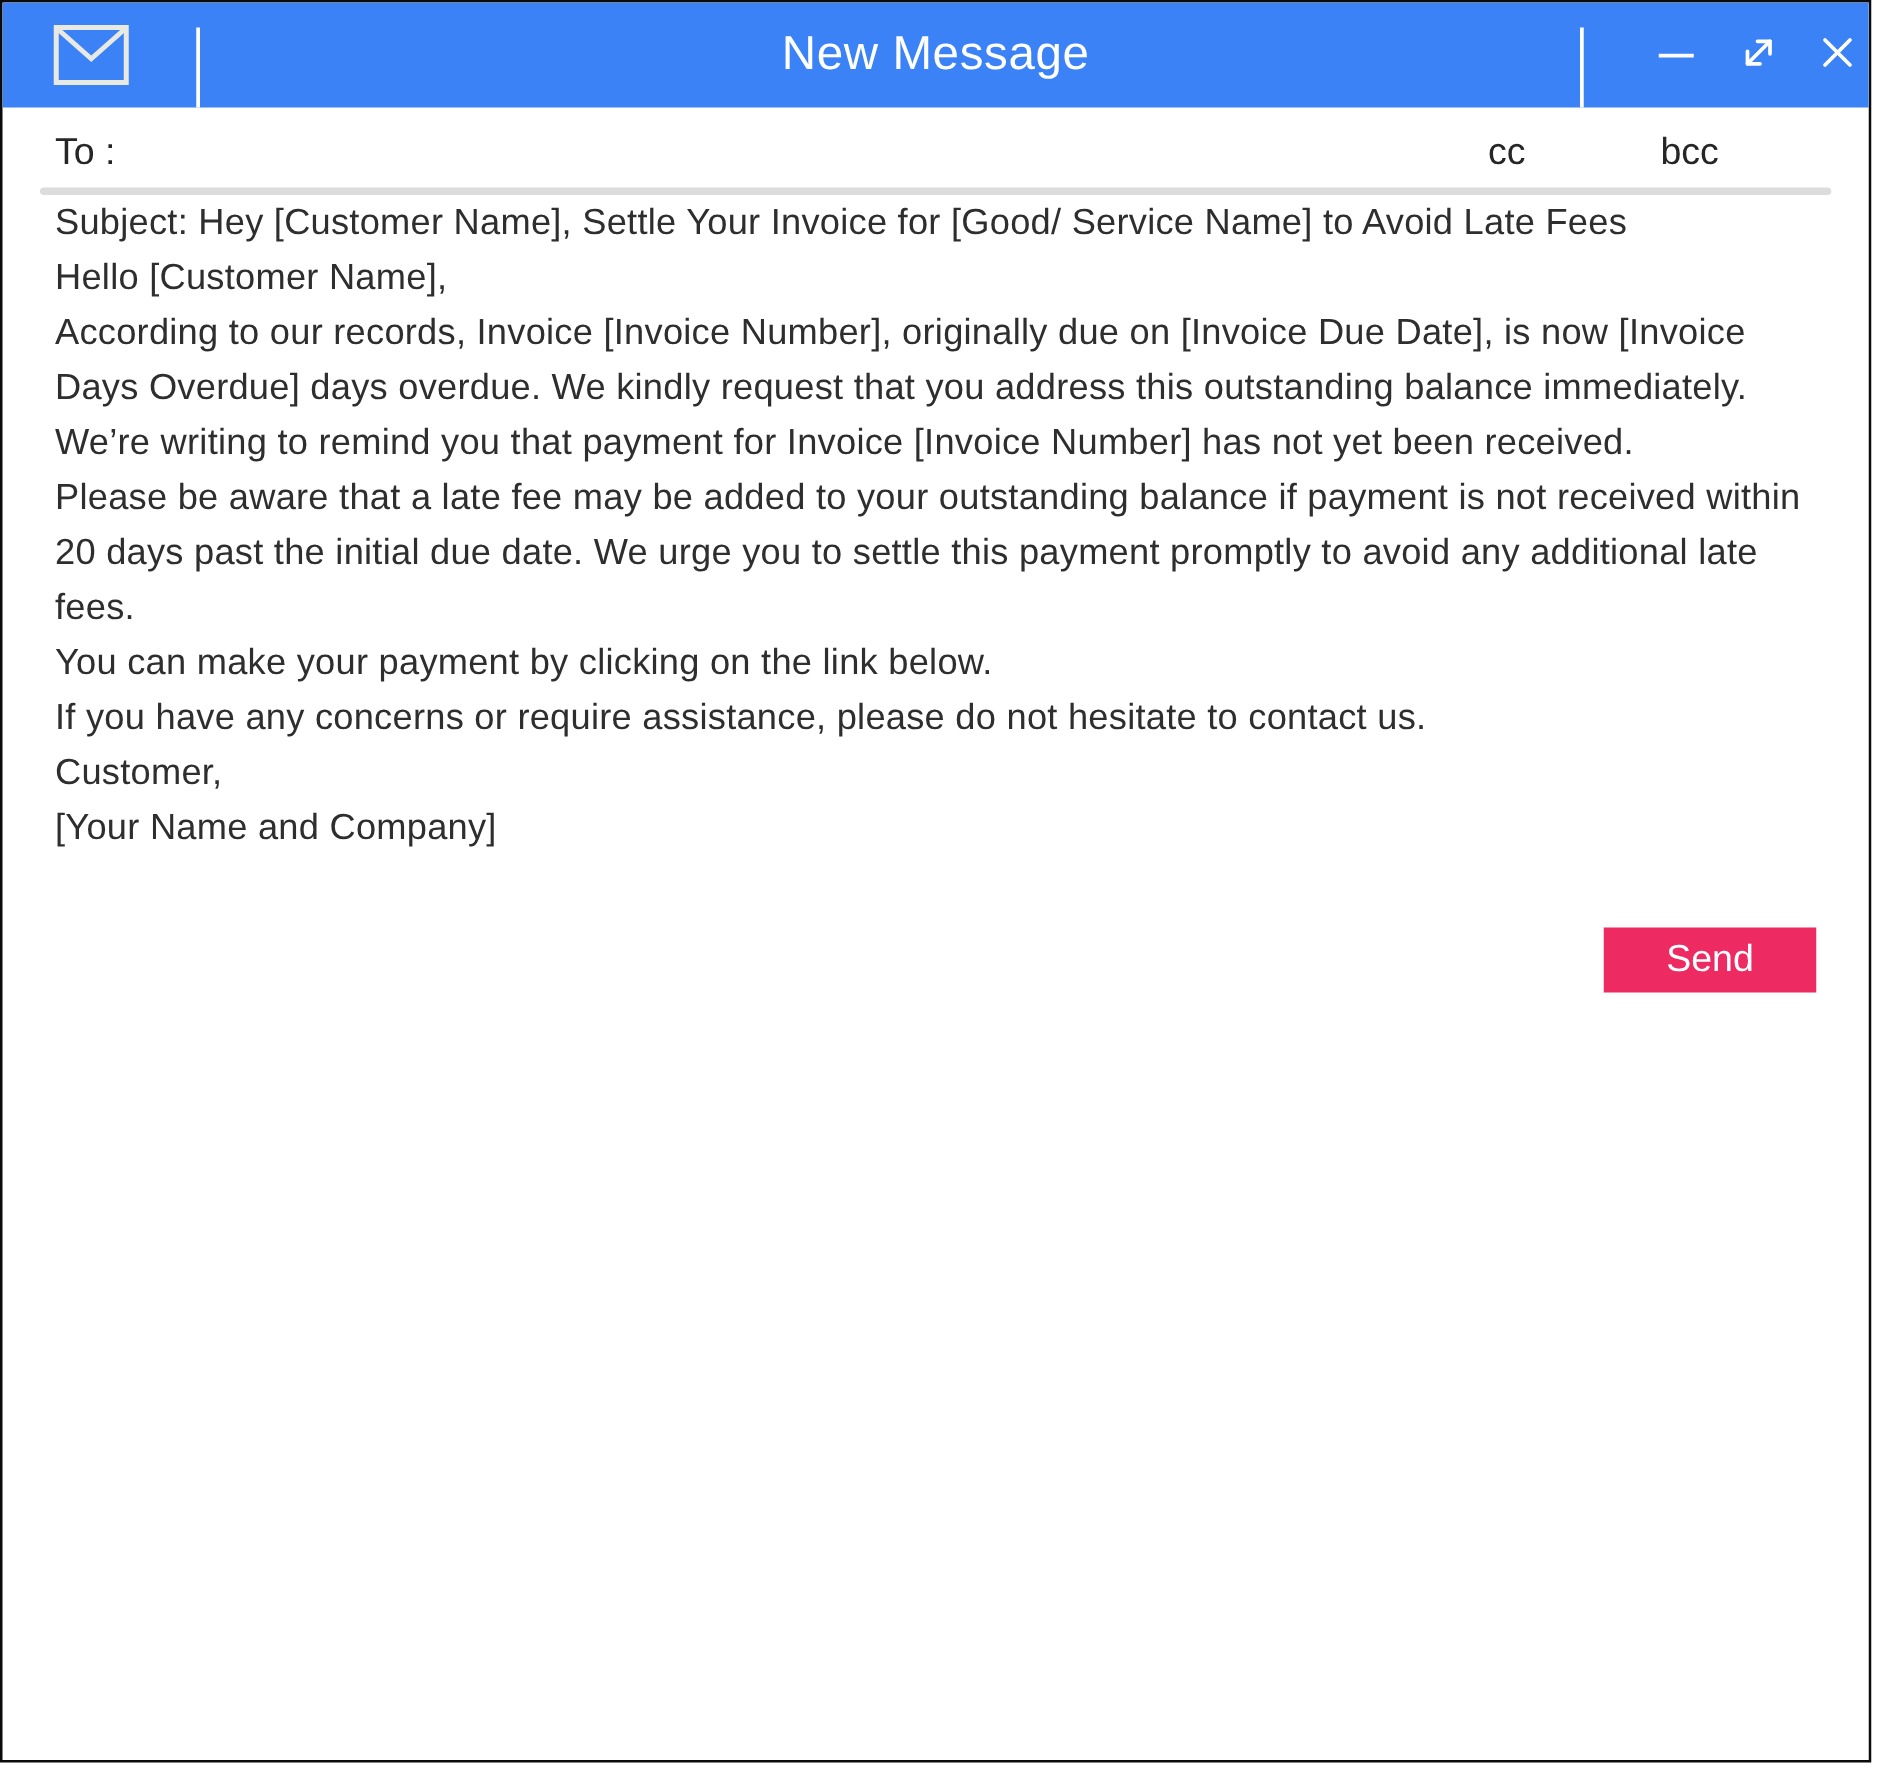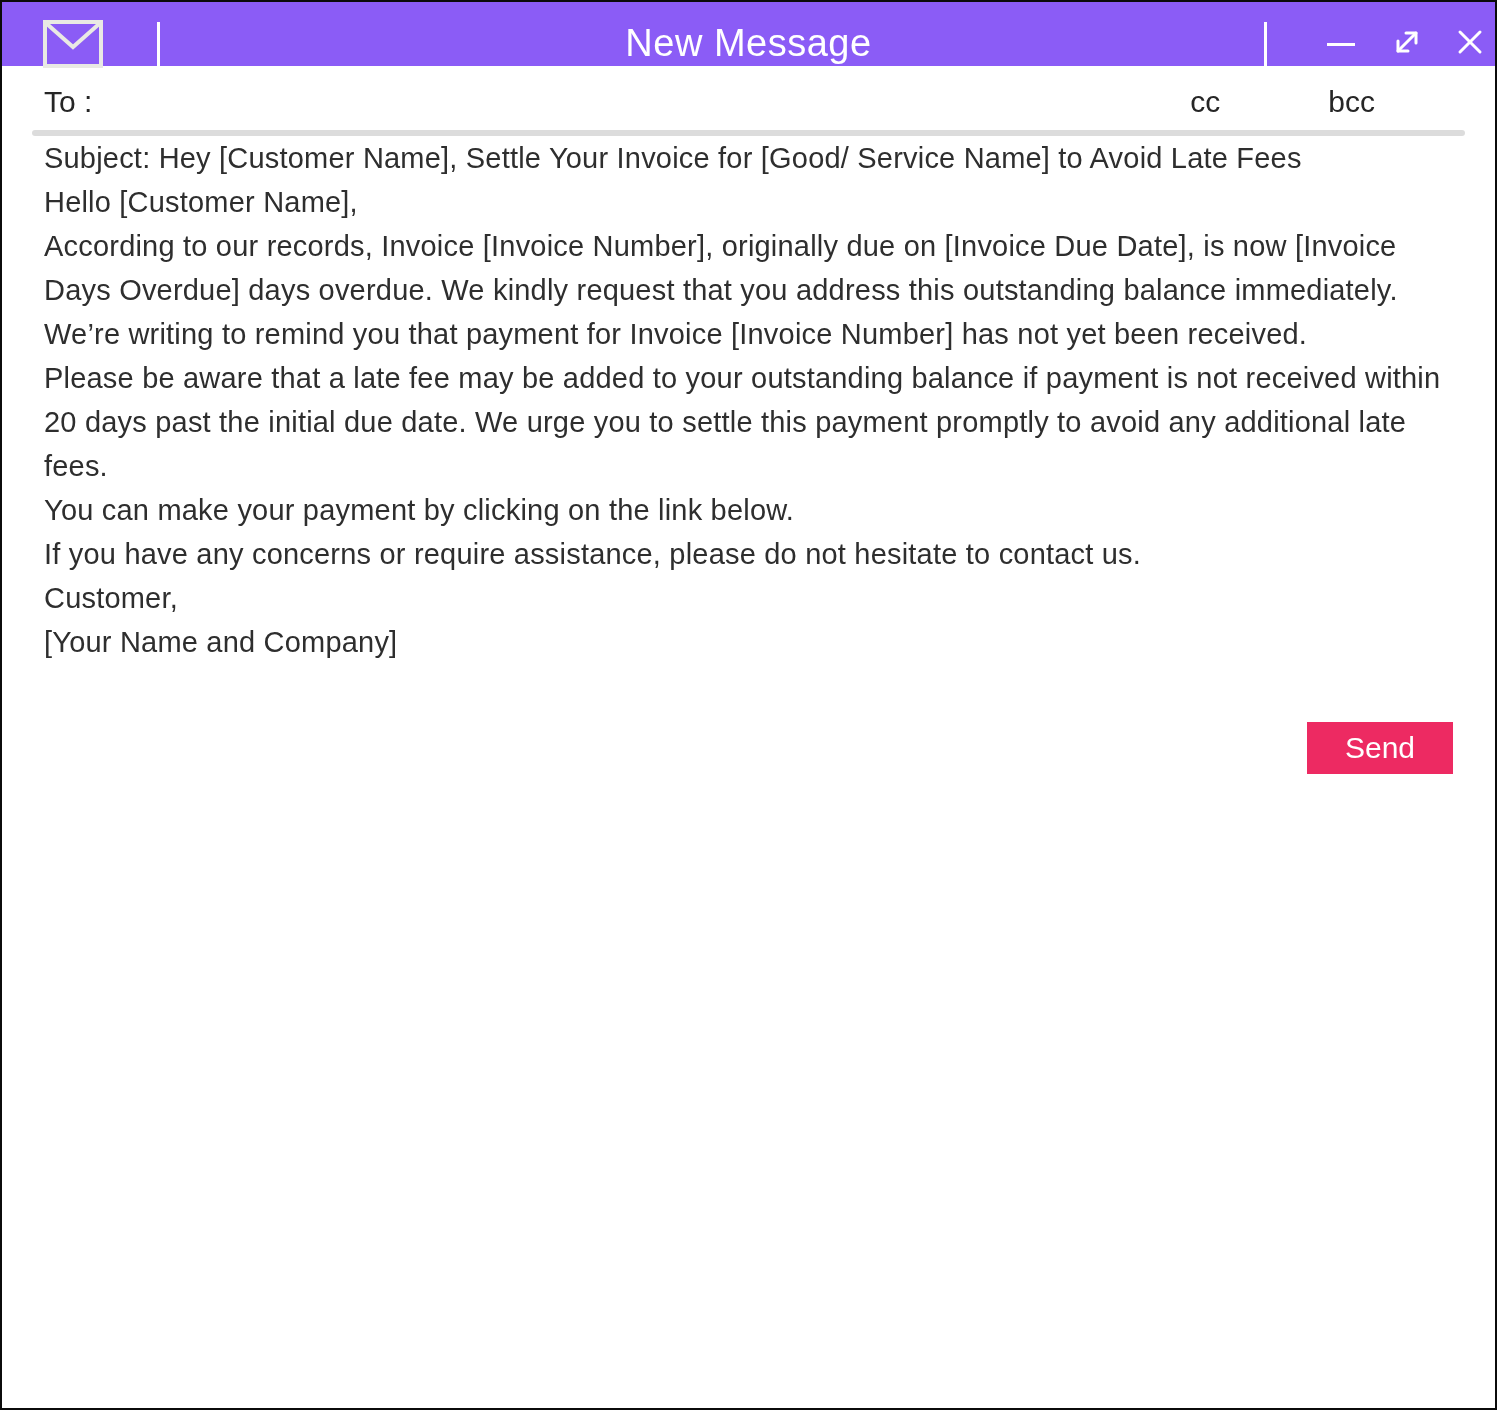--- a/index.html
+++ b/index.html
@@ -17,22 +17,22 @@
     width: 1497px;
     height: 1410px;
     background: #ffffff;
     border: 2px solid #0b0b0b;
     overflow: hidden;
   }
 
   
   .titlebar {
     position: relative;
-    height: 64px;
-    background: #8b5cf6;
+    height: 84px;
+    background: #3b82f6;
     color: #ffffff;
   }
   .titlebar .logo {
     position: absolute;
     left: 40px;
     top: 17px;
     width: 62px;
     height: 50px;
   }
   .titlebar .v-divider {
@@ -140,21 +140,21 @@
   .signoff   { margin-top: 48px; }
   .signature { margin-top: 42px; }
 
   .send-row {
     margin-top: 58px;
     padding: 0 42px;
     display: flex;
     justify-content: flex-end;
   }
   .send-button {
-    width: 146px;
+    width: 170px;
     height: 52px;
     background: #ED2A62;
     color: #ffffff;
     font-size: 30px;
     font-weight: 400;
     border: none;
     cursor: pointer;
     font-family: inherit;
     display: flex;
     align-items: center;

